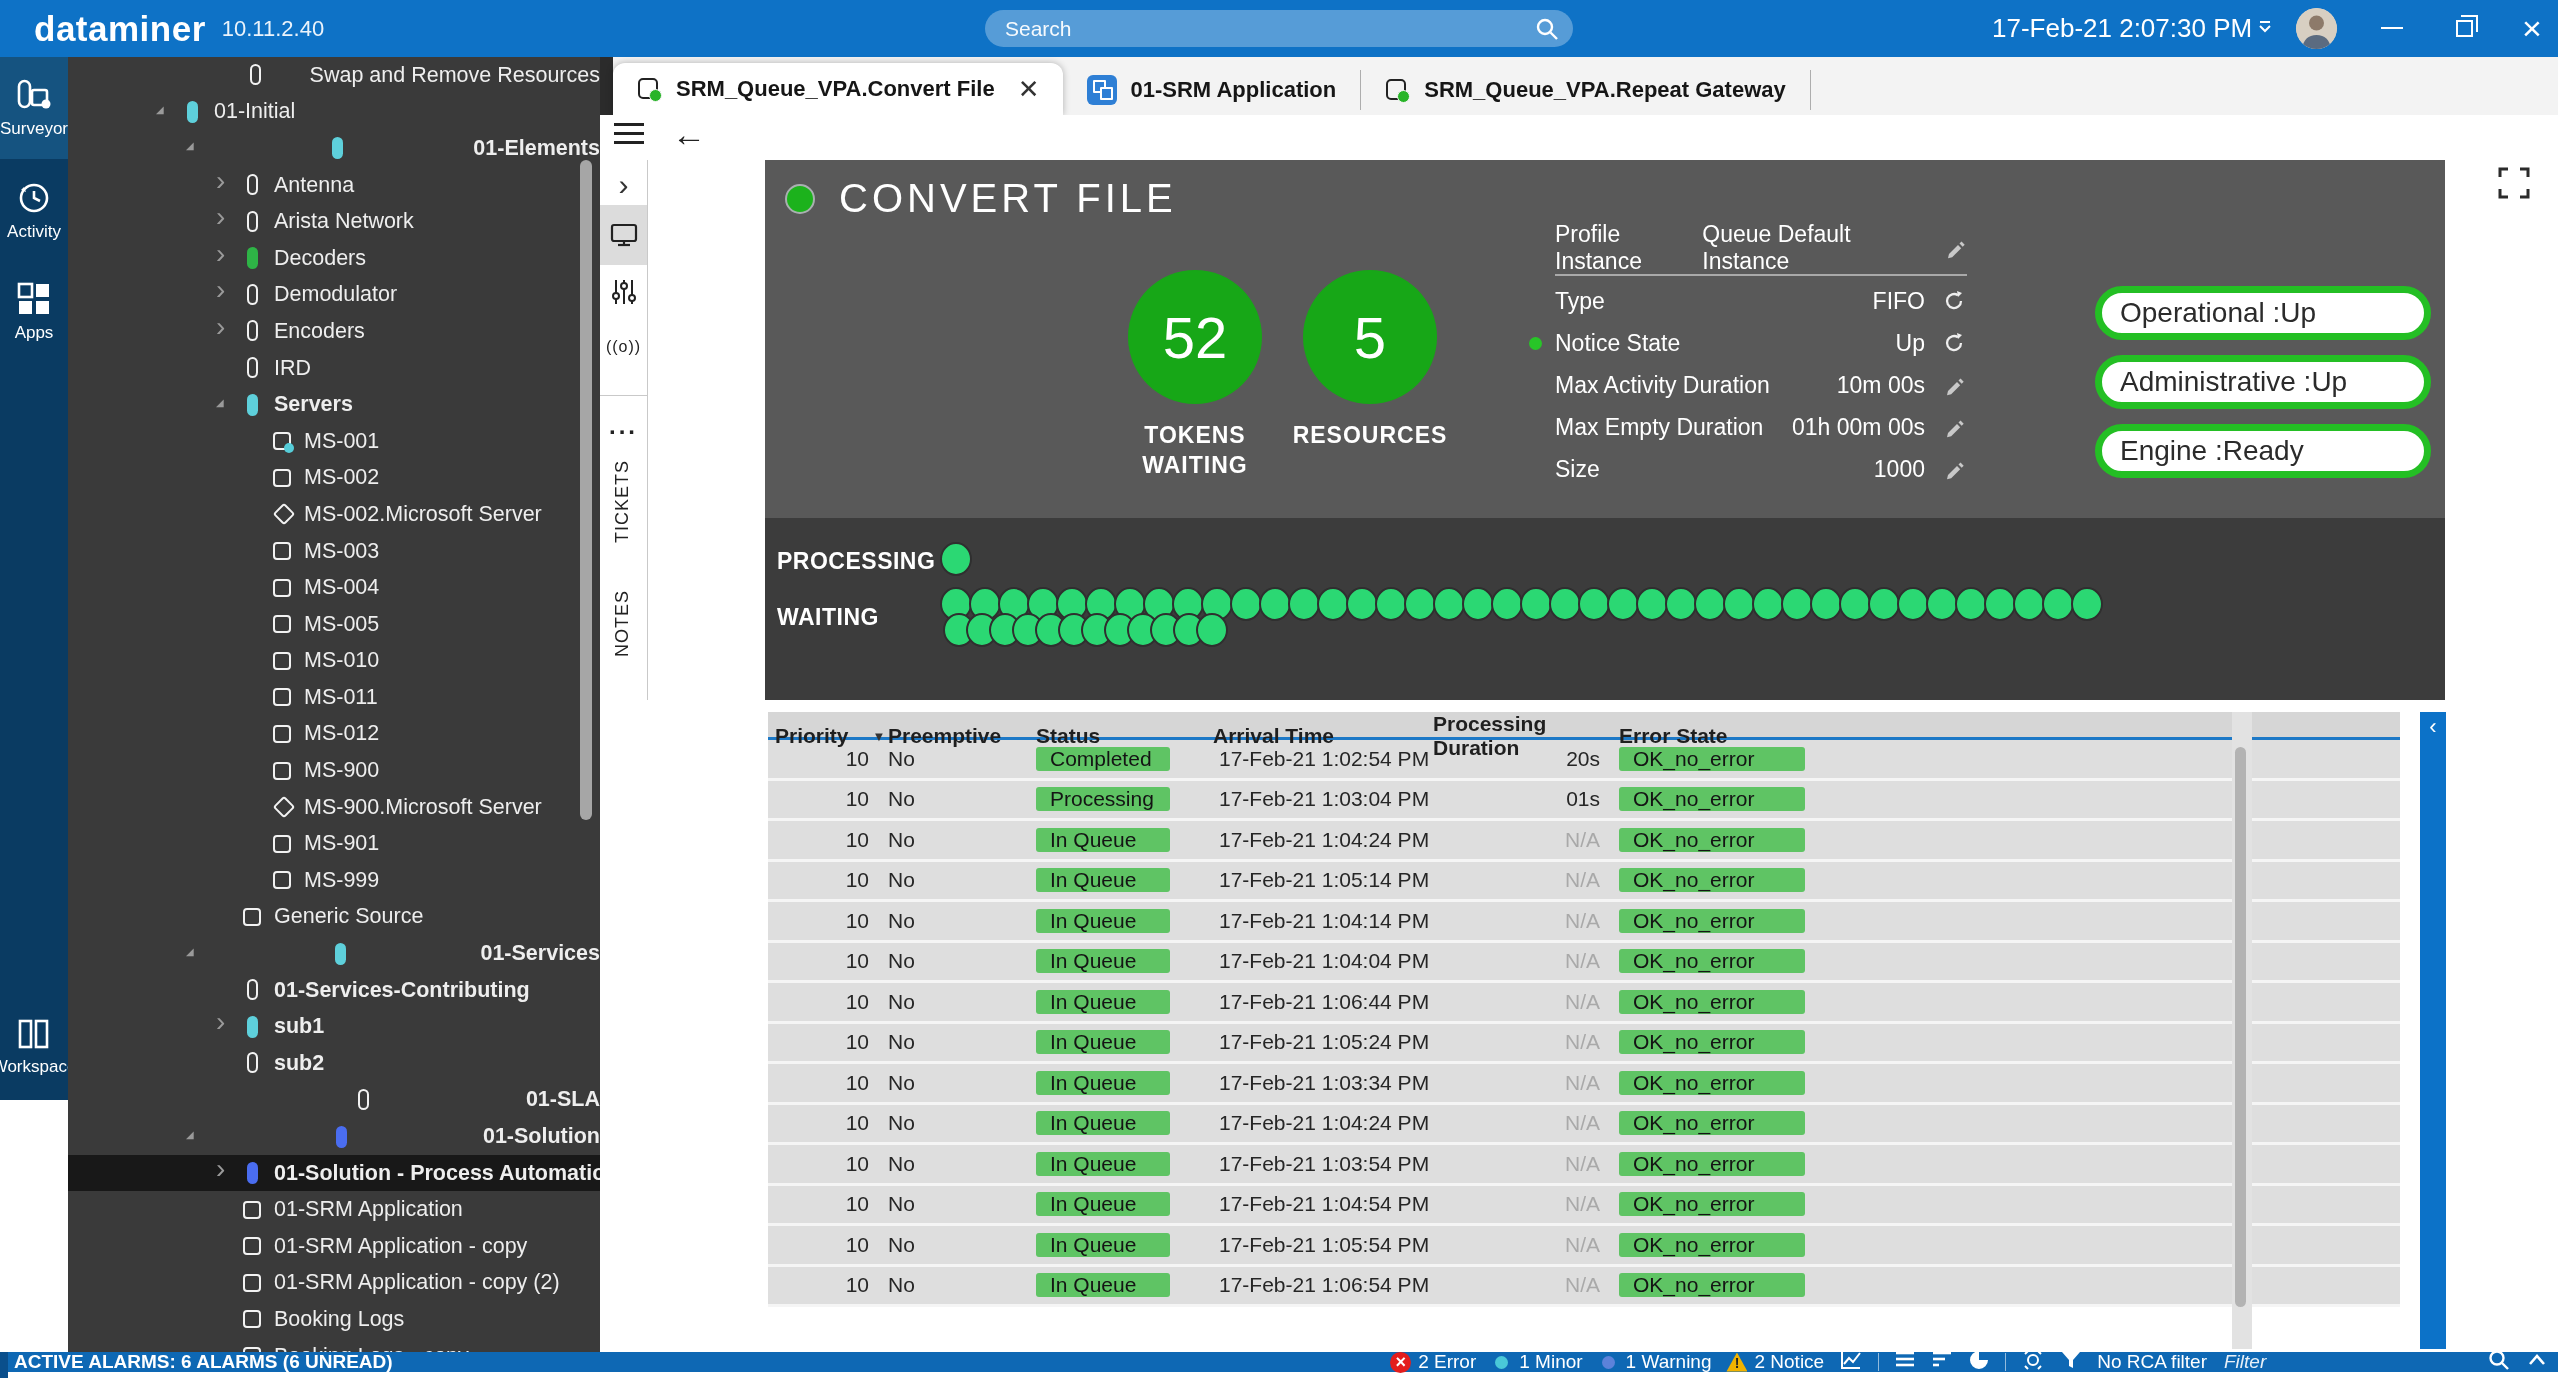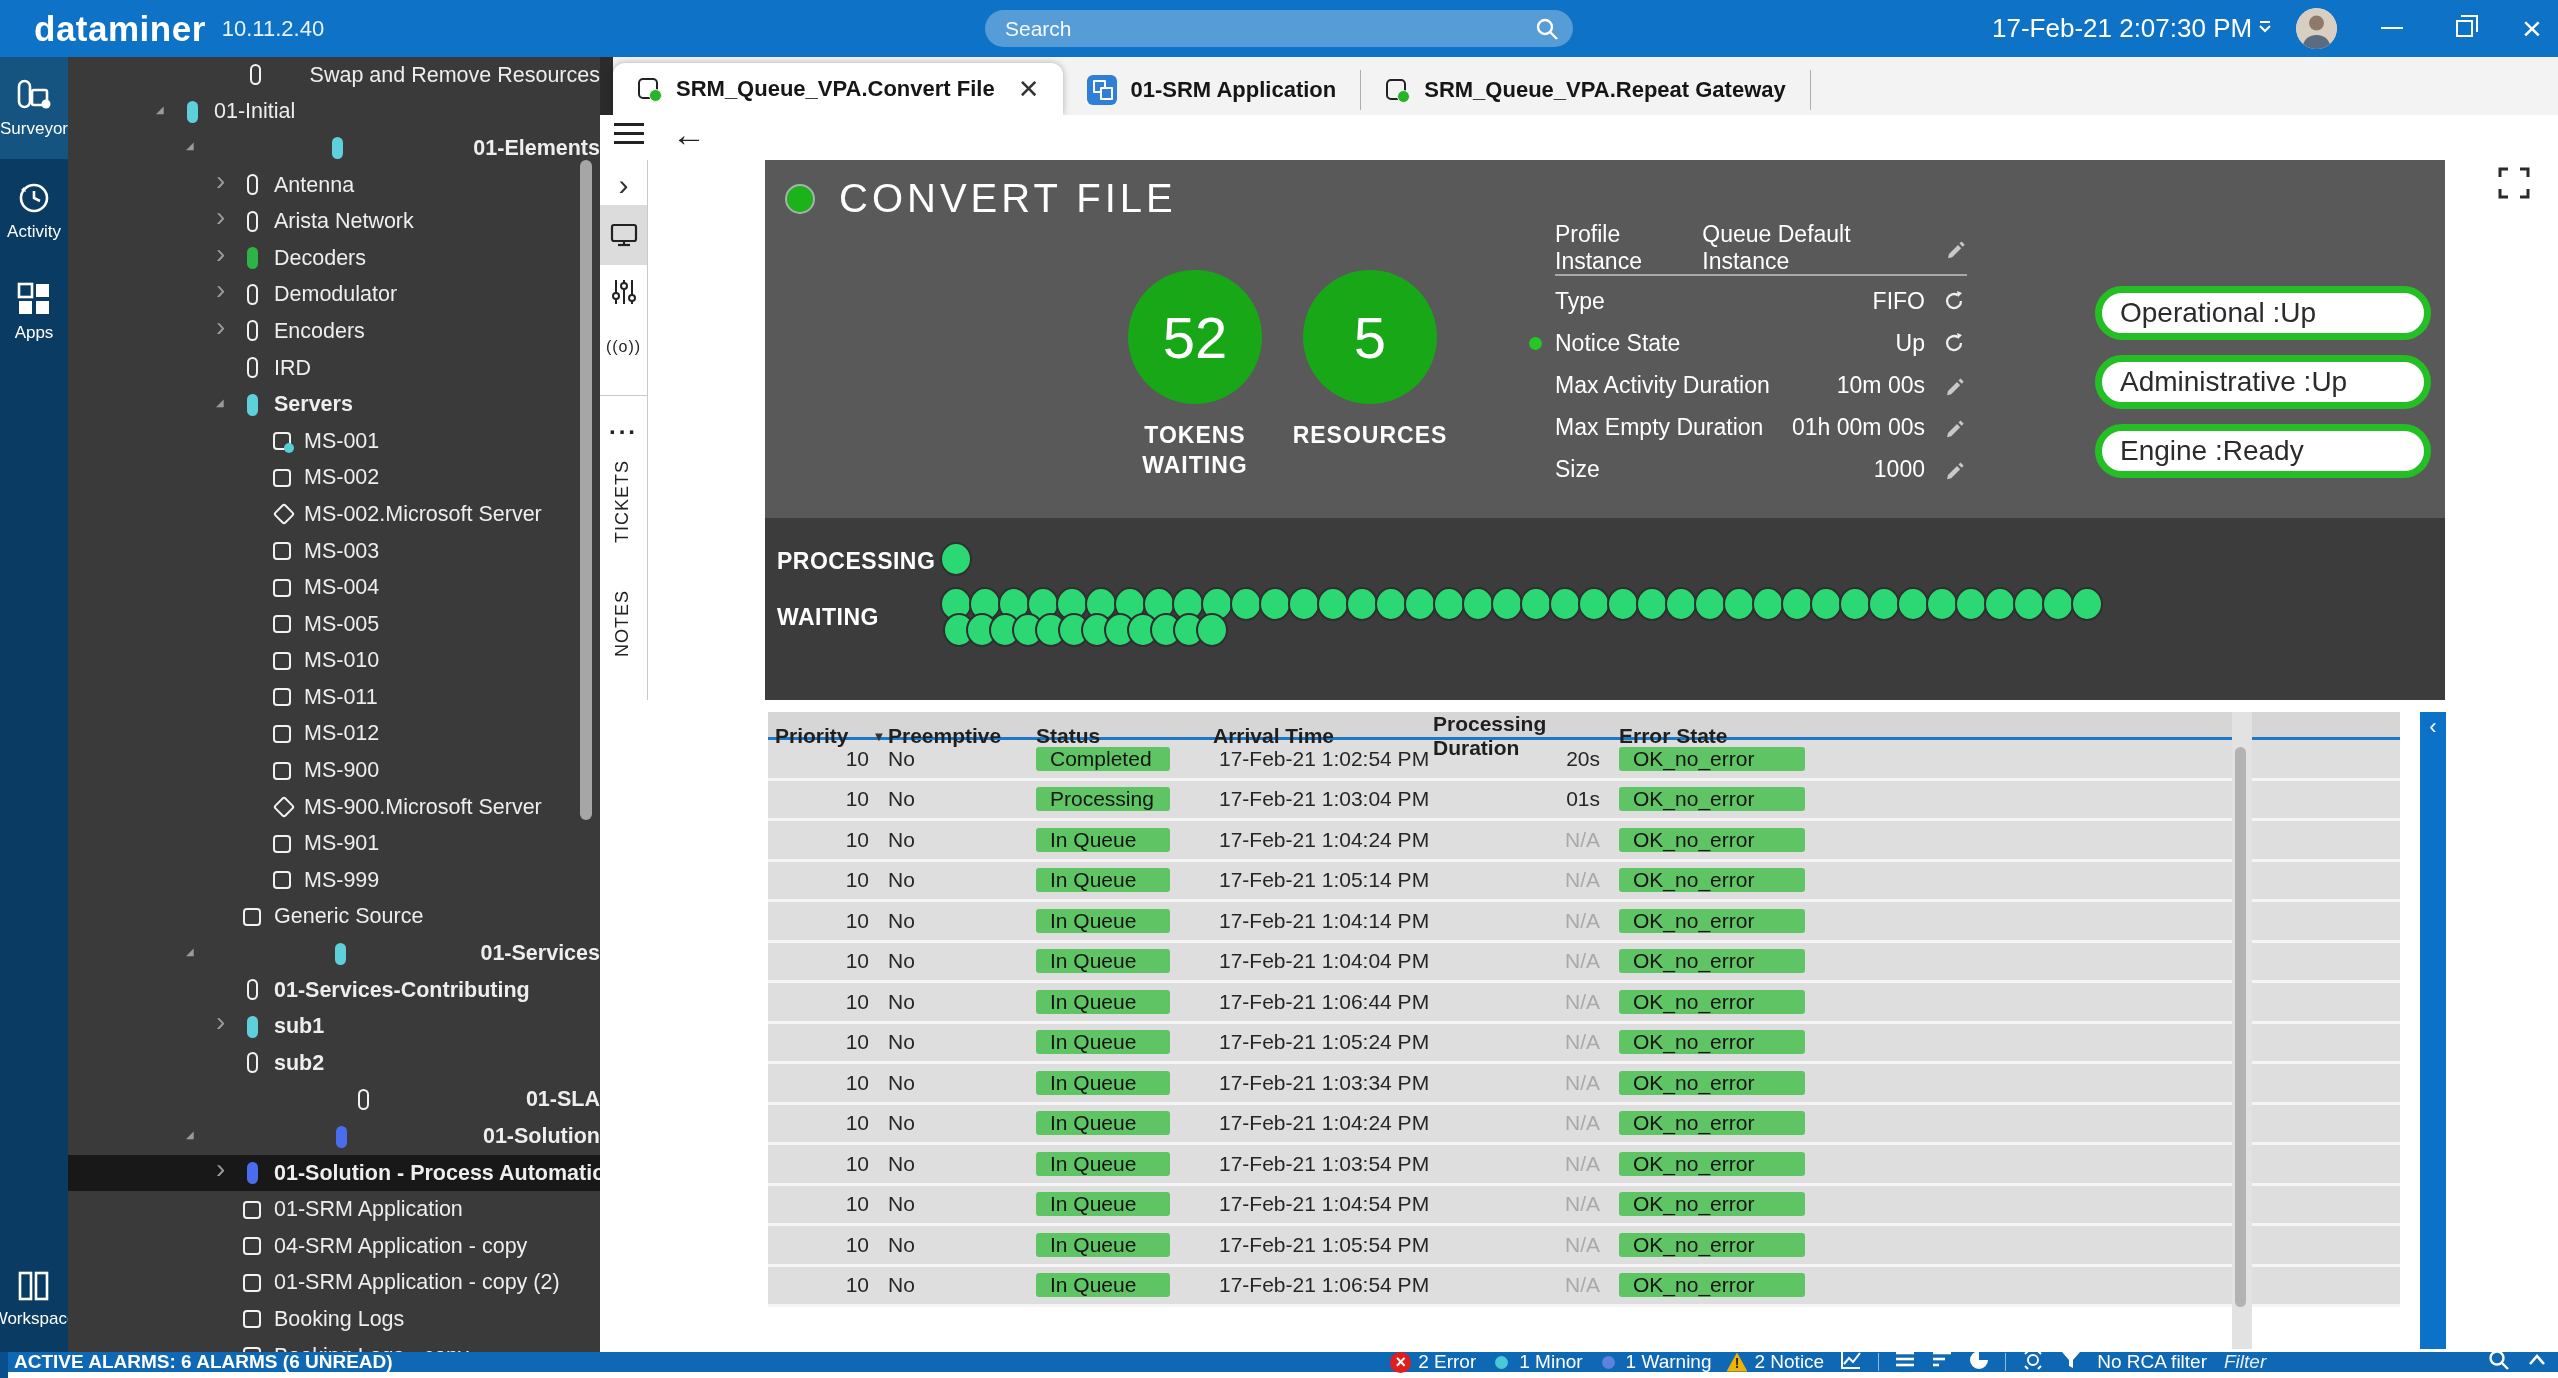--- a/index.html
+++ b/index.html
@@ -18,21 +18,21 @@
   .dt-chev{position:absolute;left:2256px;top:18px;}
   .avatar{position:absolute;left:2296px;top:8px;width:41px;height:41px;border-radius:50%;overflow:hidden;background:#dcd4c8;}
   .winbtn{position:absolute;top:12px;width:40px;height:32px;display:flex;align-items:center;justify-content:center;color:#fff;}
   .win-min{left:2372px;}.win-min i{display:block;width:22px;height:2px;background:#fff;}
   .win-restore{left:2444px;}
   .rest-sq{position:relative;width:17px;height:17px;border:2px solid #fff;}
   .rest-sq::before{content:"";position:absolute;left:3px;top:-7px;width:15px;height:15px;border:2px solid #fff;border-left:none;border-bottom:none;}
   .win-close{left:2512px;font-size:34px;font-weight:300;}
 
   
-  .rail{position:absolute;left:0;top:57px;width:68px;height:1295px;background:#0a3b62;}
+  .rail{position:absolute;left:0;top:57px;width:68px;height:1043px;background:#0a3b62;}
   .rail-item{width:68px;height:102px;display:flex;flex-direction:column;align-items:center;justify-content:center;color:#fff;}
   .rail-item.active{background:#155380;}
   .rail-label{font-size:17px;margin-top:7px;}
   .rail-bottom{position:absolute;bottom:2px;left:0;}
 
   
   .sidebar{position:absolute;left:68px;top:57px;width:532px;height:1295px;background:#3a3a3a;overflow:hidden;}
   .trow{display:flex;align-items:center;height:36.6px;color:#eee;white-space:nowrap;}
   .trow.sel-true{background:#181818;}
   .lvl-0{padding-left:88px;}.lvl-1{padding-left:118px;justify-content:space-between;}.lvl-2{padding-left:148px;}.lvl-3{padding-left:178px;}
@@ -418,21 +418,21 @@
 
       <div class="trow lvl-2">
         <span class="caret caret-none"></span>
         <span class="ti ic-element"></span>
         <span class="tlabel">01-SRM Application</span>
       </div>
 
       <div class="trow lvl-2">
         <span class="caret caret-none"></span>
         <span class="ti ic-element"></span>
-        <span class="tlabel">04-SRM Application - copy</span>
+        <span class="tlabel">01-SRM Application - copy</span>
       </div>
 
       <div class="trow lvl-2">
         <span class="caret caret-none"></span>
         <span class="ti ic-element"></span>
         <span class="tlabel">01-SRM Application - copy (2)</span>
       </div>
 
       <div class="trow lvl-2">
         <span class="caret caret-none"></span>

